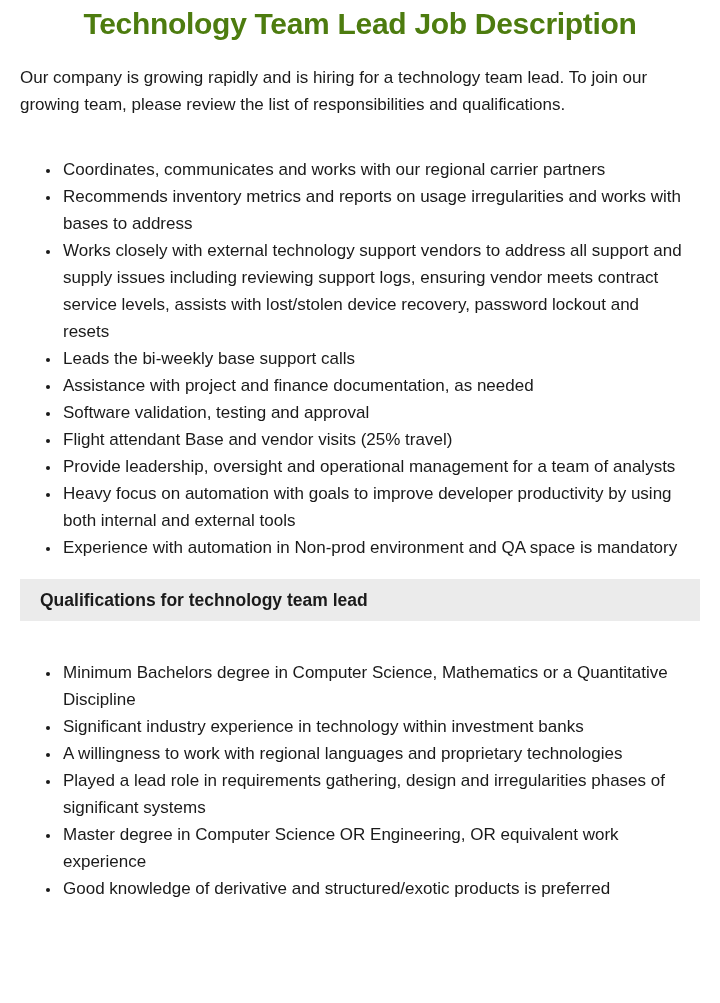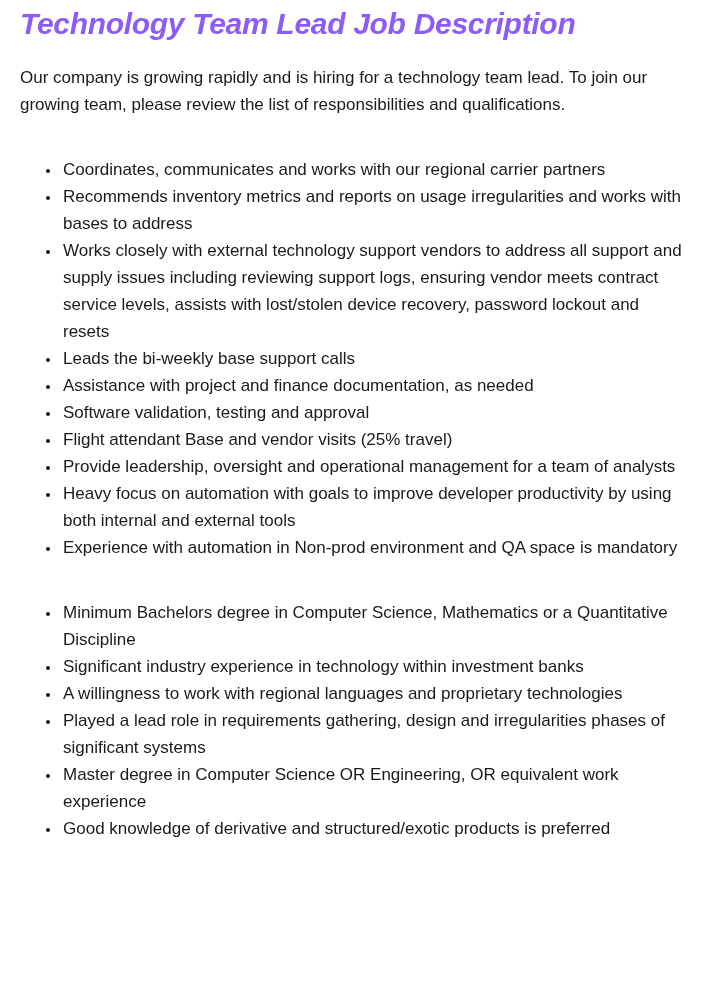--- a/index.html
+++ b/index.html
@@ -10,24 +10,23 @@
     margin: 0 auto;
     padding: 6px 20px 30px 20px;
     font-family: "Liberation Sans", "DejaVu Sans", sans-serif;
     color: var(--text, #1a1a1a);
     overflow: hidden;
   }
   .page-title {
     font-size: 30px;
     font-weight: bold;
     line-height: 36px;
-    text-align: left;
-    color: #8b5cf6;
+    text-align: center;
+    color: #4d7c0f;
     letter-spacing: -0.3px;
-    font-style: italic;
   }
   .intro {
     margin-top: 22px;
     font-size: 17px;
     line-height: 27px;
   }
   .section-heading {
     margin-top: 18px;
     background: var(--section-heading-background, #ebebeb);
     font-size: 17.5px;
@@ -66,20 +65,21 @@
       <li>Assistance with project and finance documentation, as needed</li>
       <li>Software validation, testing and approval</li>
       <li>Flight attendant Base and vendor visits (25% travel)</li>
       <li>Provide leadership, oversight and operational management for a team of analysts</li>
       <li>Heavy focus on automation with goals to improve developer productivity by using both internal and external tools</li>
       <li>Experience with automation in Non-prod environment and QA space is mandatory</li>
     </ul>
 </section>
 
 <section>
+  <h2 class="section-heading">Qualifications for technology team lead</h2>
   <ul class="bullet-list">
       <li>Minimum Bachelors degree in Computer Science, Mathematics or a Quantitative Discipline</li>
       <li>Significant industry experience in technology within investment banks</li>
       <li>A willingness to work with regional languages and proprietary technologies</li>
       <li>Played a lead role in requirements gathering, design and irregularities phases of significant systems</li>
       <li>Master degree in Computer Science OR Engineering, OR equivalent work experience</li>
       <li>Good knowledge of derivative and structured/exotic products is preferred</li>
     </ul>
 </section>
 

